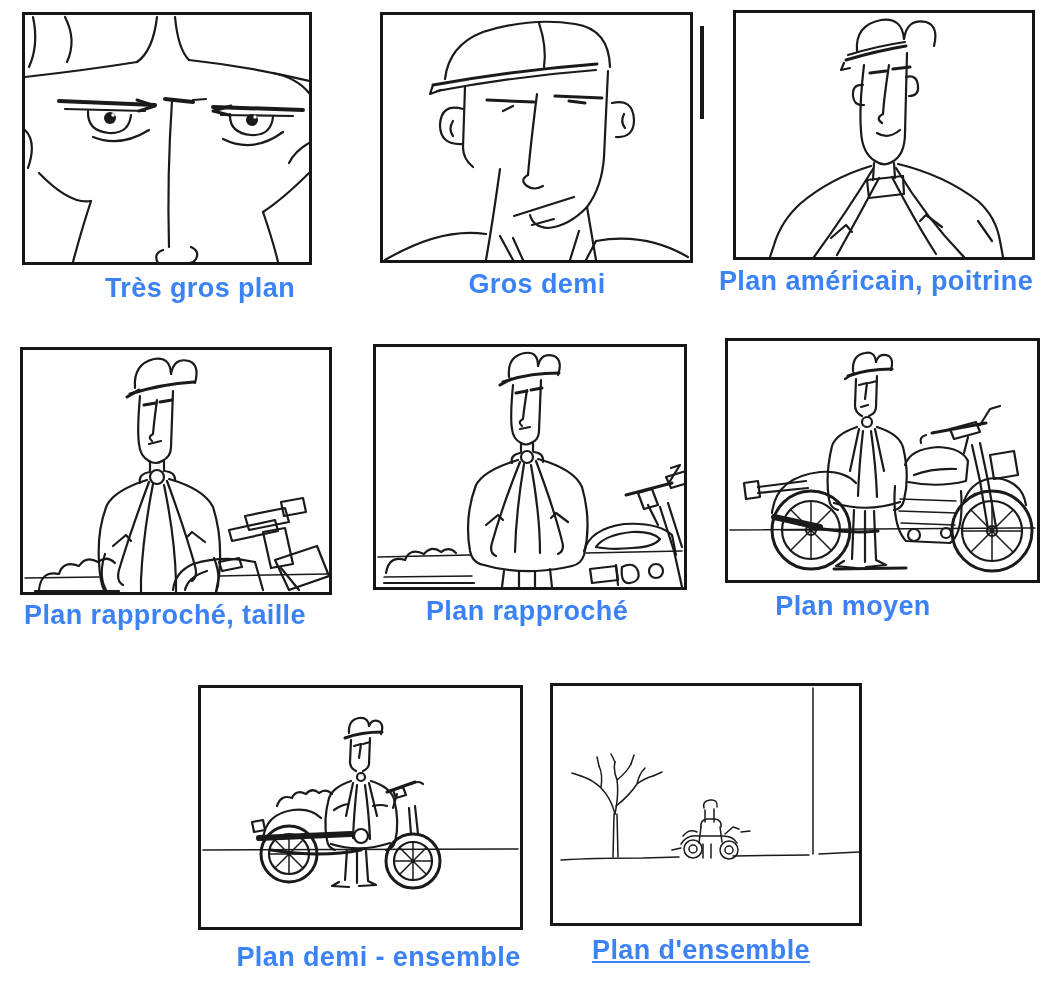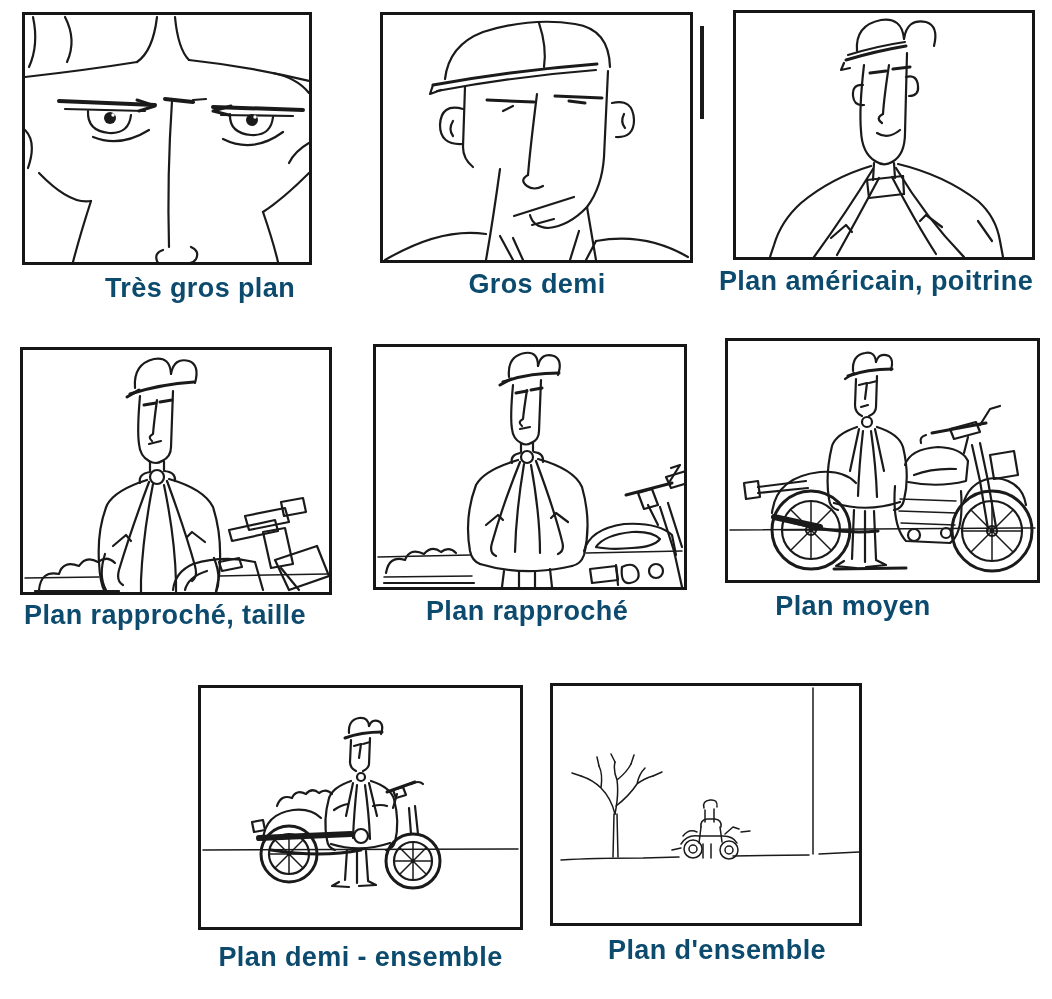--- a/index.html
+++ b/index.html
@@ -8,21 +8,21 @@
   .panel{position:absolute;background:#fff;border:3px solid #161616;box-sizing:border-box;}
   .panel svg{width:100%;height:100%;display:block;}
   .sk path,.sk line,.sk circle,.sk polyline{fill:none;stroke:#1a1a1a;stroke-width:2.2;
          stroke-linecap:round;stroke-linejoin:round;}
   .sk .hv{stroke-width:4;}
   .sk .md{stroke-width:3;}
   .sk .xh{stroke-width:6;}
   .sk .thin{stroke-width:1.5;}
   .sk .fill{fill:#1a1a1a;stroke:none;}
   .sk .wdot{fill:#ffffff;stroke:none;}
-  .lbl{position:absolute;font-weight:700;font-size:27px;line-height:30px;color:#0c4a6e;
+  .lbl{position:absolute;font-weight:700;font-size:27px;line-height:30px;color:#3b82f6;
        text-align:center;white-space:nowrap;letter-spacing:.4px;}
   .artifact{position:absolute;background:#1a1a1a;}
 </style>
 </head>
 <body>
 
 <div id="stage">
 
   <div class="panel" style="left:22px;top:12px;width:290px;height:253px;">
     <svg class="sk" viewBox="0 0 284 247" preserveAspectRatio="none">
@@ -403,16 +403,16 @@
   </div>
 
   <div class="artifact" style="left:700px;top:26px;width:4px;height:93px;"></div>
 
   <div class="lbl" style="left:50px;top:273px;width:300px;">Très gros plan</div>
   <div class="lbl" style="left:387px;top:269px;width:300px;">Gros demi</div>
   <div class="lbl" style="left:700px;top:266px;width:352px;">Plan américain, poitrine</div>
   <div class="lbl" style="left:15px;top:600px;width:300px;">Plan rapproché, taille</div>
   <div class="lbl" style="left:377px;top:596px;width:300px;">Plan rapproché</div>
   <div class="lbl" style="left:703px;top:591px;width:300px;">Plan moyen</div>
-  <div class="lbl" style="left:203px;top:942px;width:315px;">Plan demi - ensemble</div>
-  <div class="lbl" style="left:562px;top:935px;width:310px;">Plan d'ensemble</div>
+  <div class="lbl" style="left:221px;top:942px;width:315px;">Plan demi - ensemble</div>
+  <div class="lbl" style="left:546px;top:935px;width:310px;text-decoration:underline;">Plan d'ensemble</div>
 
 </div>
 
 </body></html>

